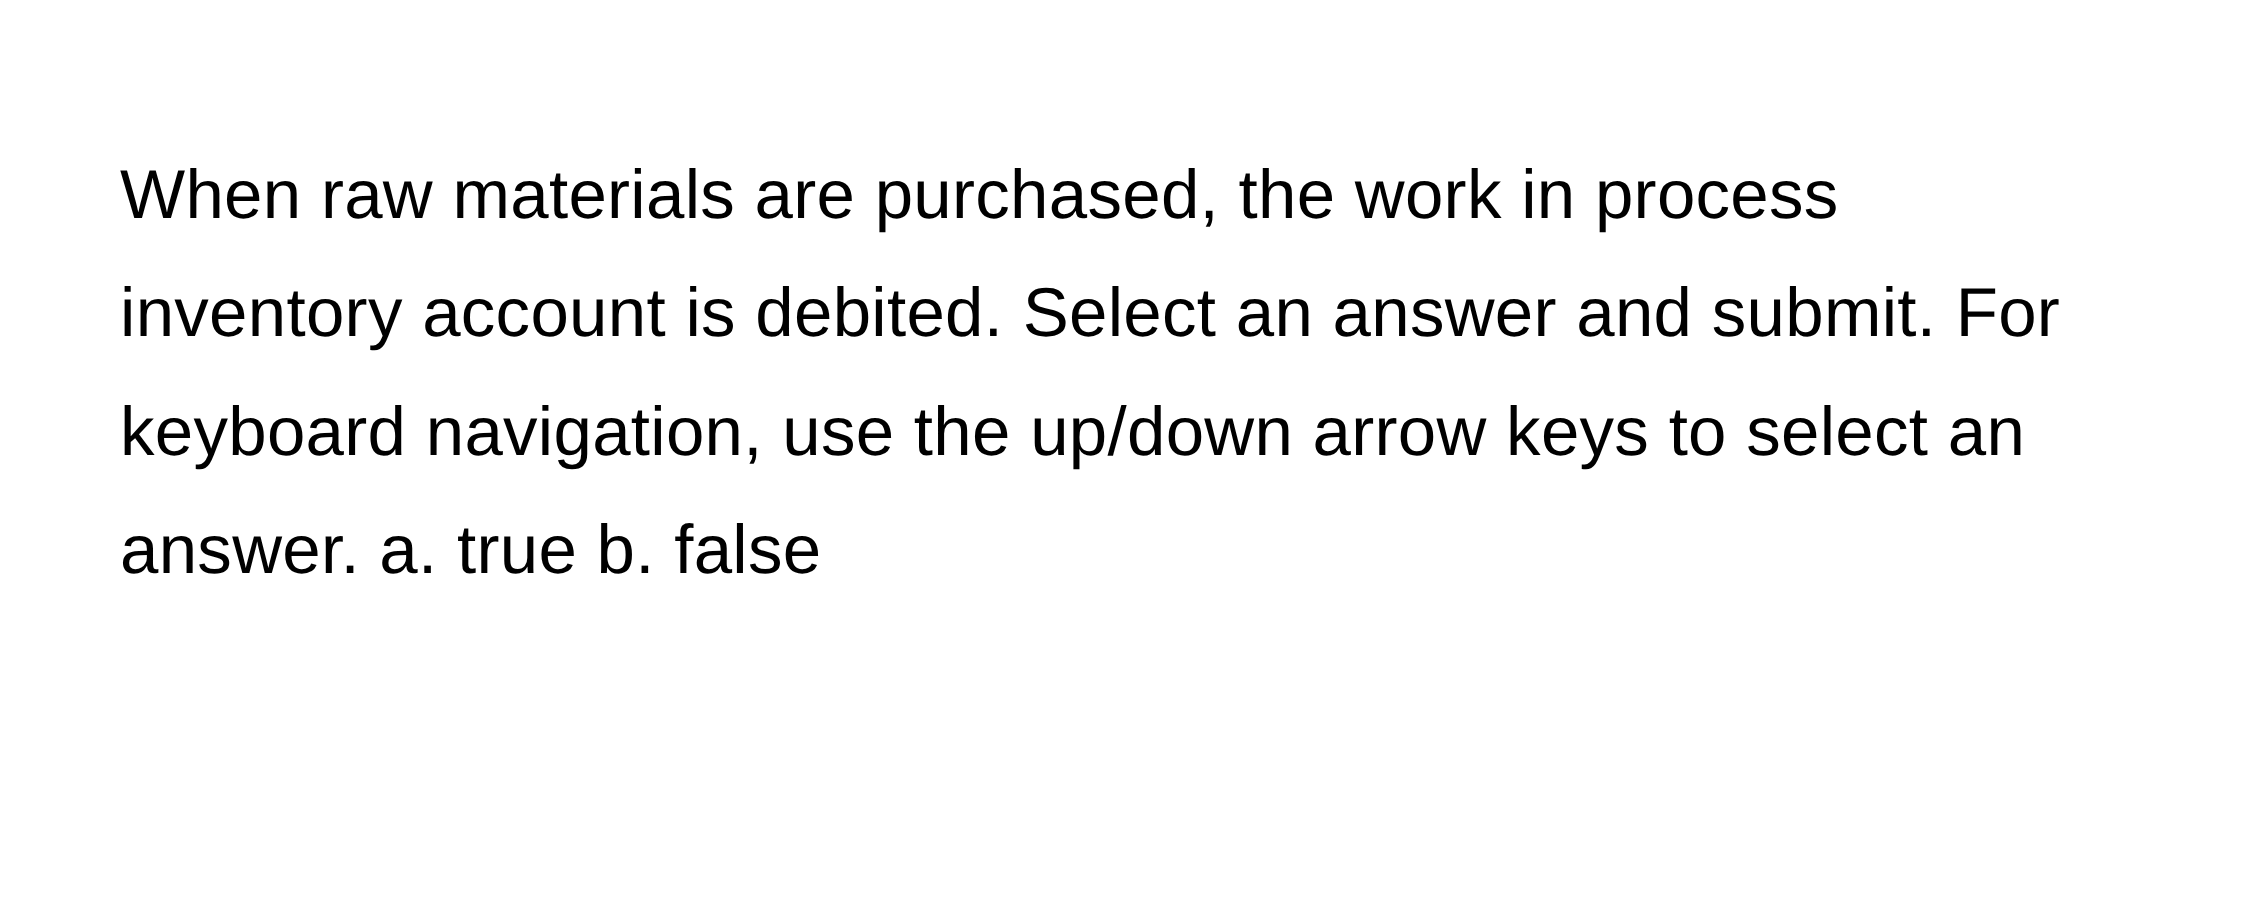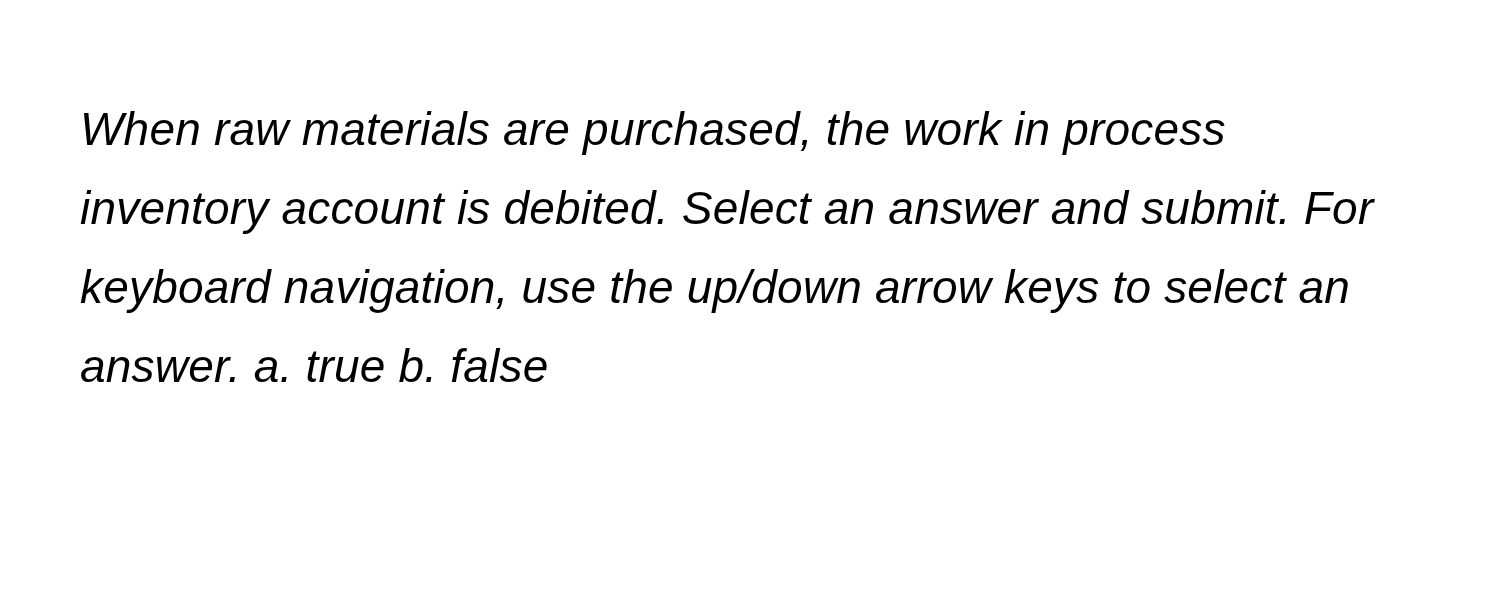--- a/index.html
+++ b/index.html
@@ -15,19 +15,18 @@
       padding: 90px 80px 80px 80px;
       display: flex;
       align-items: flex-start;
     }
     .question-text {
       font-size: 46px;
       line-height: 1.72;
       color: #000000;
       font-weight: 400;
       letter-spacing: 0.2px;
-      font-style: italic;
     }
   </style>
 </head>
 <body>
 
 <p class="question-text">When raw materials are purchased, the work in process inventory account is debited. Select an answer and submit. For keyboard navigation, use the up/down arrow keys to select an answer. a. true b. false</p>
 
 </body></html>

